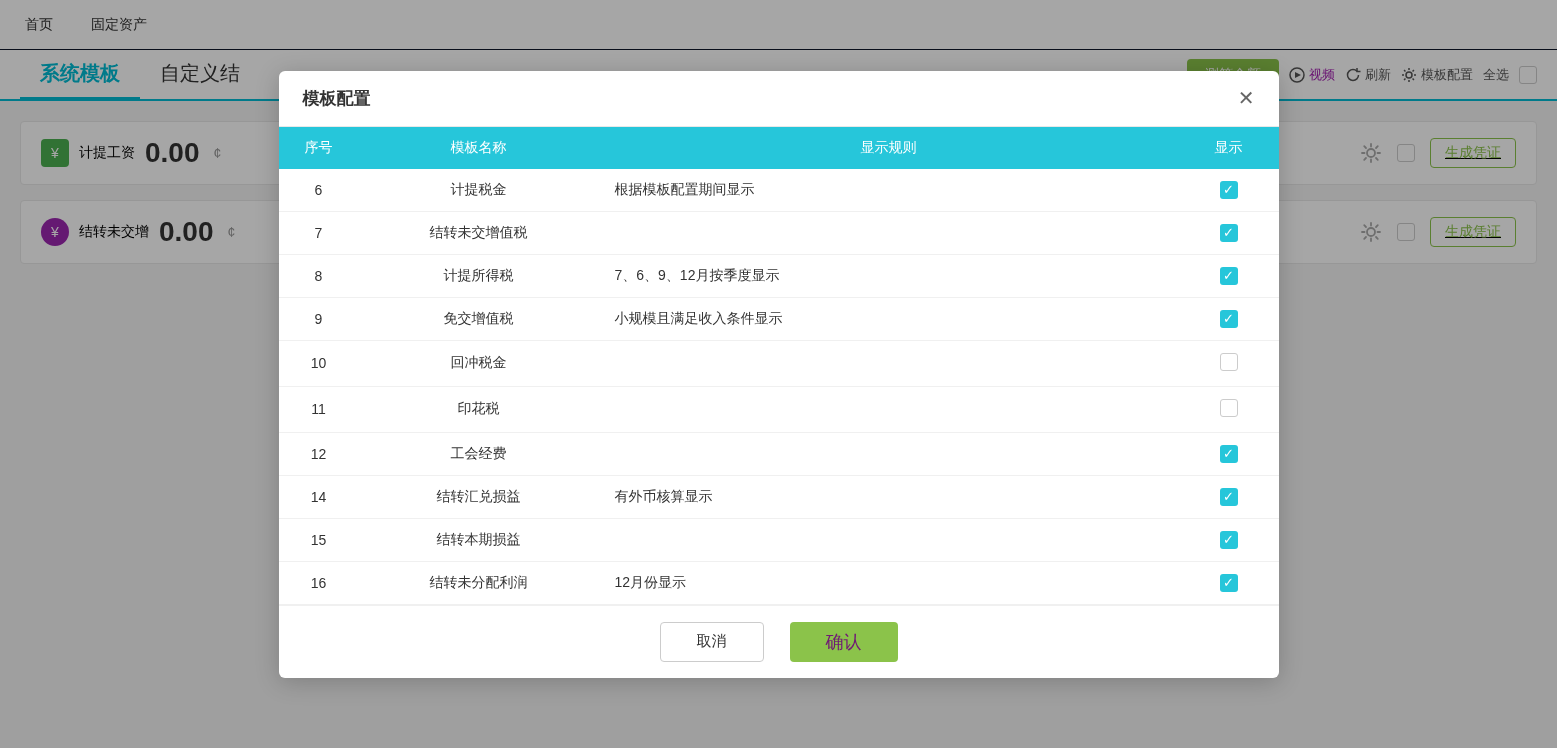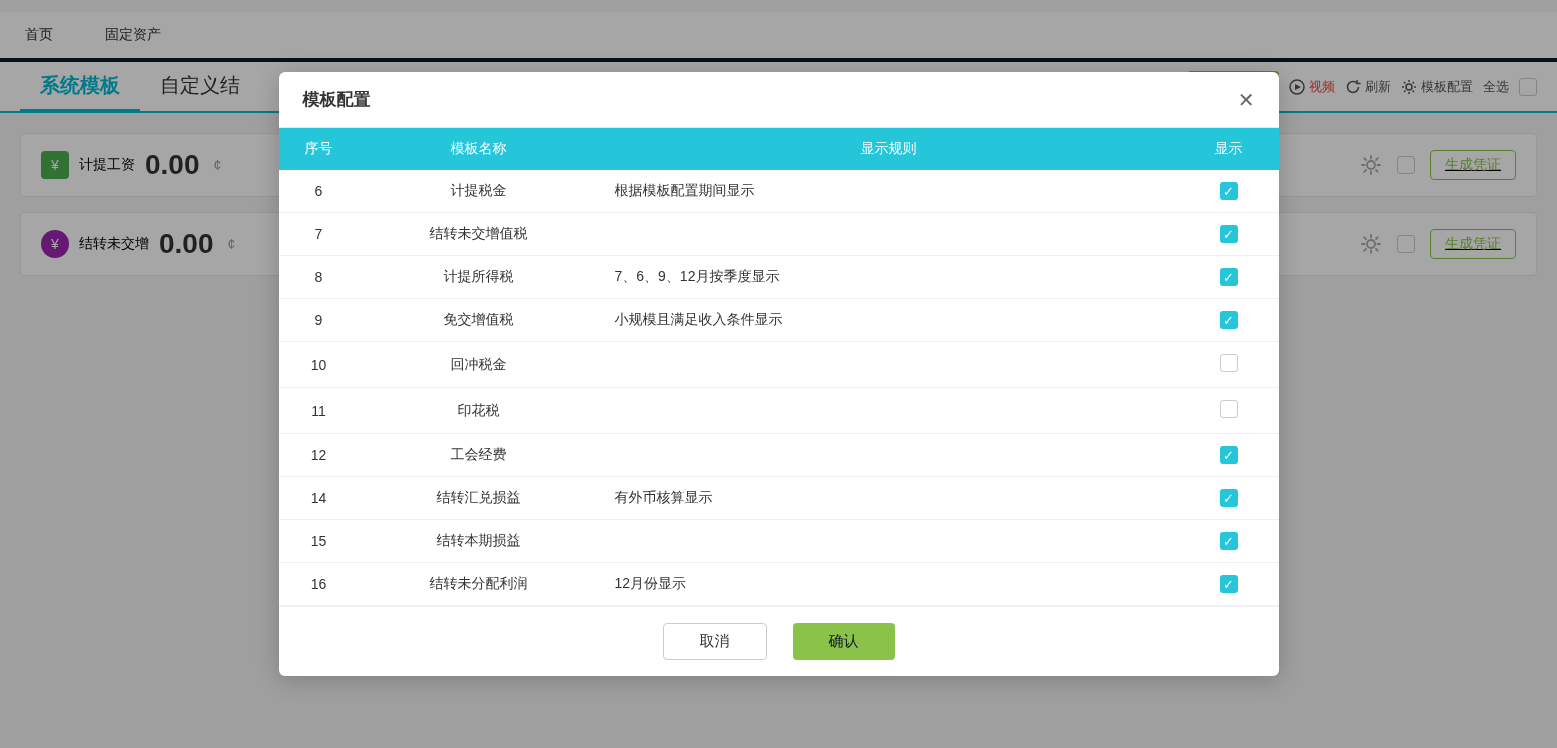--- a/index.html
+++ b/index.html
@@ -22,23 +22,22 @@
       top: 0; left: 0;
     }
 
     
     .top-nav {
       background: #fff;
       height: 50px;
       display: flex;
       align-items: center;
       padding: 0 20px;
-      gap: 42px;
-      border-bottom: 4px solid #0f172a;
-      margin-top: 12px;
+      gap: 28px;
+      border-bottom: 1px solid #0f172a;
     }
     .top-nav-item {
       color: #333;
       font-size: 14px;
       cursor: pointer;
       padding: 0 5px;
     }
 
     
     .sub-tabs {
@@ -265,40 +264,40 @@
       background: #fff;
       color: #333;
       border: 1px solid #ccc;
       padding: 8px 36px;
       border-radius: 4px;
       cursor: pointer;
       font-size: 15px;
     }
     .btn-confirm {
       background: #8bc34a;
-      color: #0f172a;
+      color: #701a75;
       border: none;
       padding: 8px 36px;
       border-radius: 4px;
       cursor: pointer;
-      font-size: 15px;
+      font-size: 18px;
     }
 
     
     .right-actions {
       display: flex;
       align-items: center;
       gap: 10px;
       margin-left: auto;
     }
     .icon-text-btn {
       display: flex;
       align-items: center;
       gap: 4px;
-      color: #ef4444;
+      color: #a21caf;
       cursor: pointer;
       font-size: 13px;
     }
     .refresh-btn {
       display: flex;
       align-items: center;
       gap: 4px;
       color: #555;
       cursor: pointer;
       font-size: 13px;

